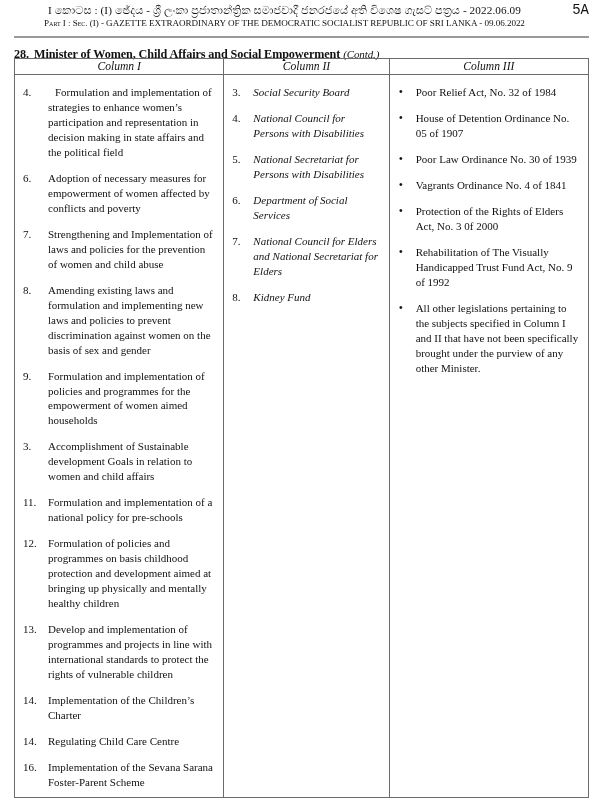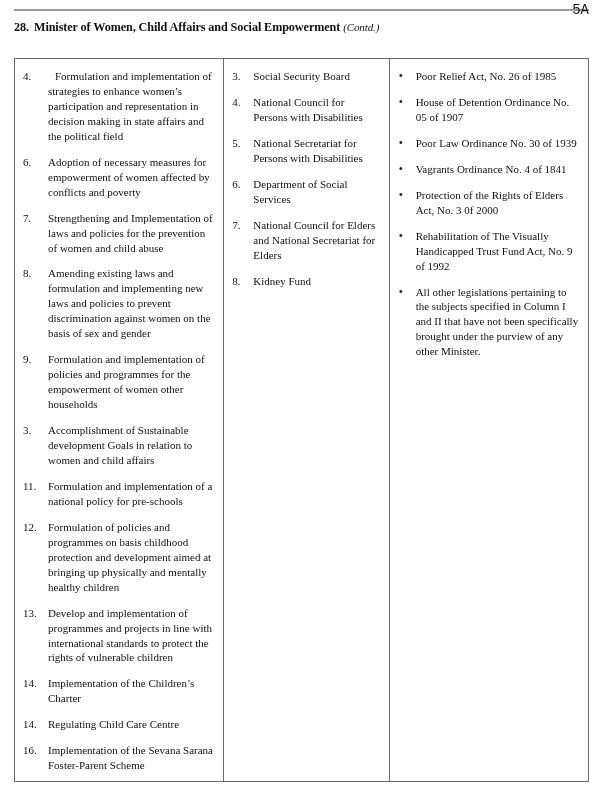--- a/index.html
+++ b/index.html
@@ -126,68 +126,75 @@
   .marker-bullet {
     width: 17px;
     padding-left: 4px;
     font-size: 12px;
     line-height: 1.18;
   }
   .text {
     flex: 1 1 auto;
   }
   .c1 .text { padding-right: 2px; }
-  .c2 .text { padding-right: 3px; }
+  .c2 .text { padding-right: 3px; font-style: italic; }
   .c3 .text { padding-right: 4px; }
 
   
   .c1 .item:first-child .text { text-indent: 7px; }
 </style>
 </head>
 <body>
 
 <div class="page-header">
+  <div class="header-line-sinhala">I කොටස : (I) ඡේදය - ශ්‍රී ලංකා ප්‍රජාතාන්ත්‍රික සමාජවාදී ජනරජයේ අති විශෙෂ ගැසට් පත්‍රය - 2022.06.09</div>
+  <div class="header-line-english">Part I : Sec. (I) - GAZETTE EXTRAORDINARY OF THE DEMOCRATIC SOCIALIST REPUBLIC OF SRI LANKA - 09.06.2022</div>
   <div class="page-number">5A</div>
 </div>
 
 <div class="header-rule"></div>
 
 <div class="section-title">
   <span class="num">28.</span><span>Minister of Women, Child Affairs and Social Empowerment</span> <span class="contd">(Contd.)</span>
 </div>
 
 <table class="gazette-table">
   <colgroup>
     <col class="col-1">
       <col class="col-2">
       <col class="col-3">
   </colgroup>
   <tbody>
     <tr>
+      <td class="col-head">Column I</td>
+      <td class="col-head">Column II</td>
+      <td class="col-head">Column III</td>
+    </tr>
+    <tr>
       <td>
         <div class="cell-body c1">
             <div class="item">
               <div class="marker marker-num-1">4.</div>
               <div class="text">Formulation and implementation of strategies to enhance women’s participation and representation in decision making in state affairs and the political field</div>
             </div>
             <div class="item">
               <div class="marker marker-num-1">6.</div>
               <div class="text">Adoption of necessary measures for empowerment of women affected by conflicts and poverty</div>
             </div>
             <div class="item">
               <div class="marker marker-num-1">7.</div>
               <div class="text">Strengthening and Implementation of laws and policies for the prevention of women and child abuse</div>
             </div>
             <div class="item">
               <div class="marker marker-num-1">8.</div>
               <div class="text">Amending existing laws and formulation and implementing new laws and policies to prevent discrimination against women on the basis of sex and gender</div>
             </div>
             <div class="item">
               <div class="marker marker-num-1">9.</div>
-              <div class="text">Formulation and implementation of policies and programmes for the empowerment of women other households</div>
+              <div class="text">Formulation and implementation of policies and programmes for the empowerment of women aimed households</div>
             </div>
             <div class="item">
               <div class="marker marker-num-1">3.</div>
               <div class="text">Accomplishment of Sustainable development Goals in relation to women and child affairs</div>
             </div>
             <div class="item">
               <div class="marker marker-num-1">11.</div>
               <div class="text">Formulation and implementation of a national policy for pre-schools</div>
             </div>
             <div class="item">
@@ -237,21 +244,21 @@
             <div class="item">
               <div class="marker marker-num-2">8.</div>
               <div class="text">Kidney Fund</div>
             </div>
           </div>
       </td>
       <td>
         <div class="cell-body c3">
             <div class="item">
               <div class="marker marker-bullet">•</div>
-              <div class="text">Poor Relief Act, No. 26 of 1985</div>
+              <div class="text">Poor Relief Act, No. 32 of 1984</div>
             </div>
             <div class="item">
               <div class="marker marker-bullet">•</div>
               <div class="text">House of Detention Ordinance No. 05 of 1907</div>
             </div>
             <div class="item">
               <div class="marker marker-bullet">•</div>
               <div class="text">Poor Law Ordinance No. 30 of 1939</div>
             </div>
             <div class="item">

